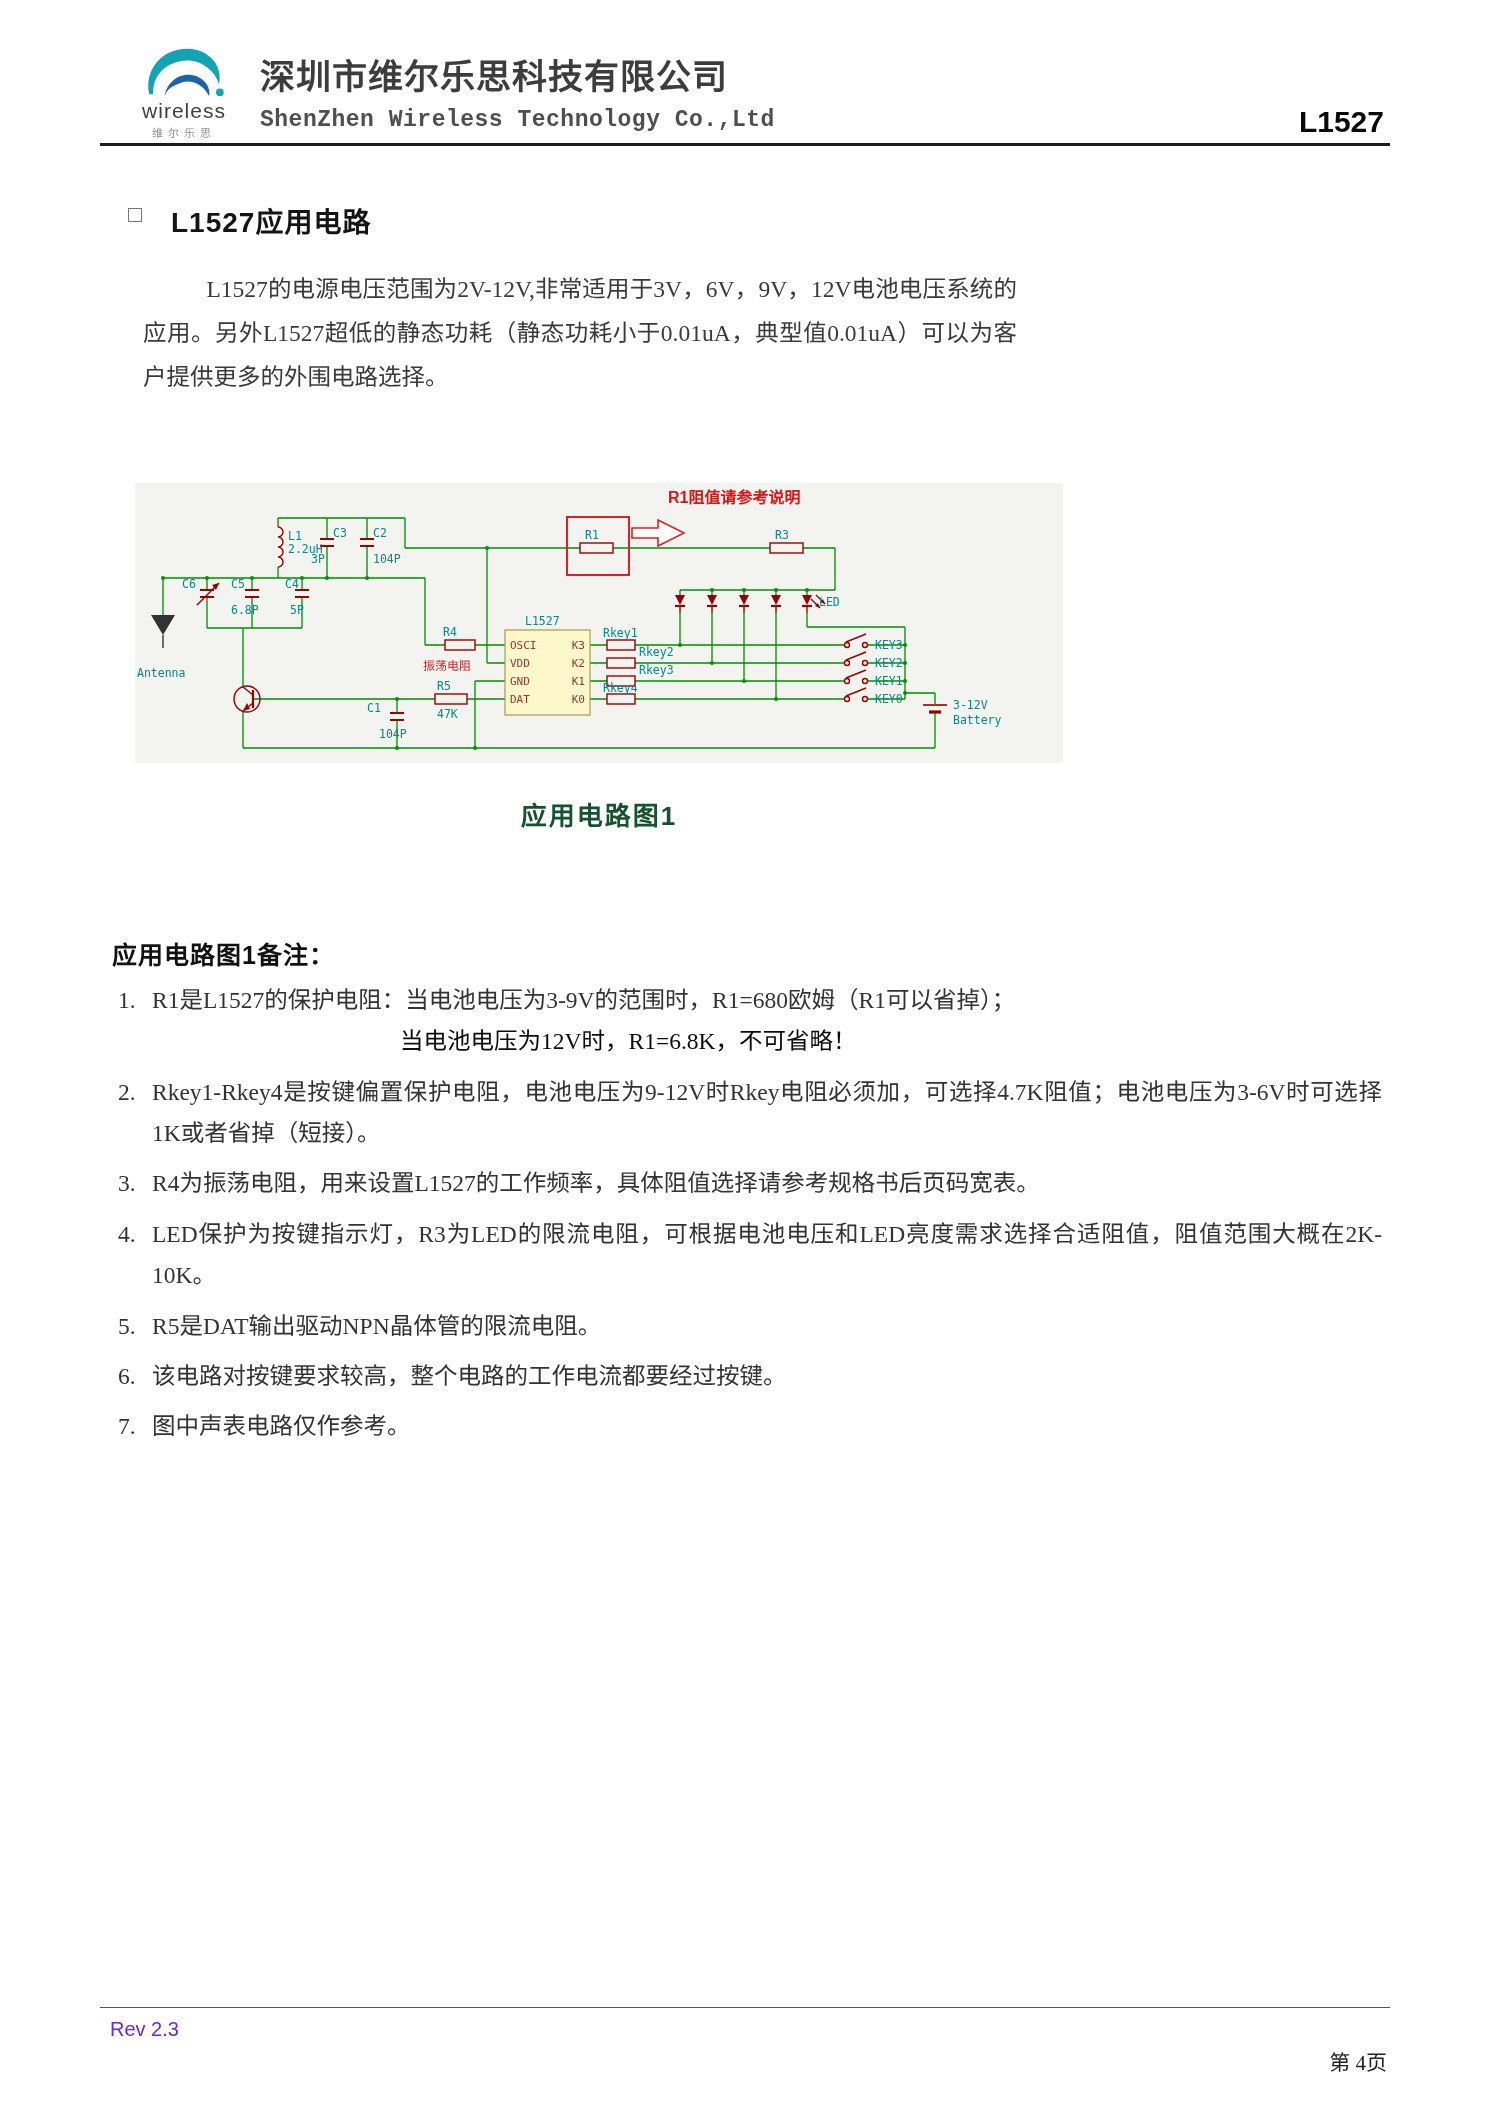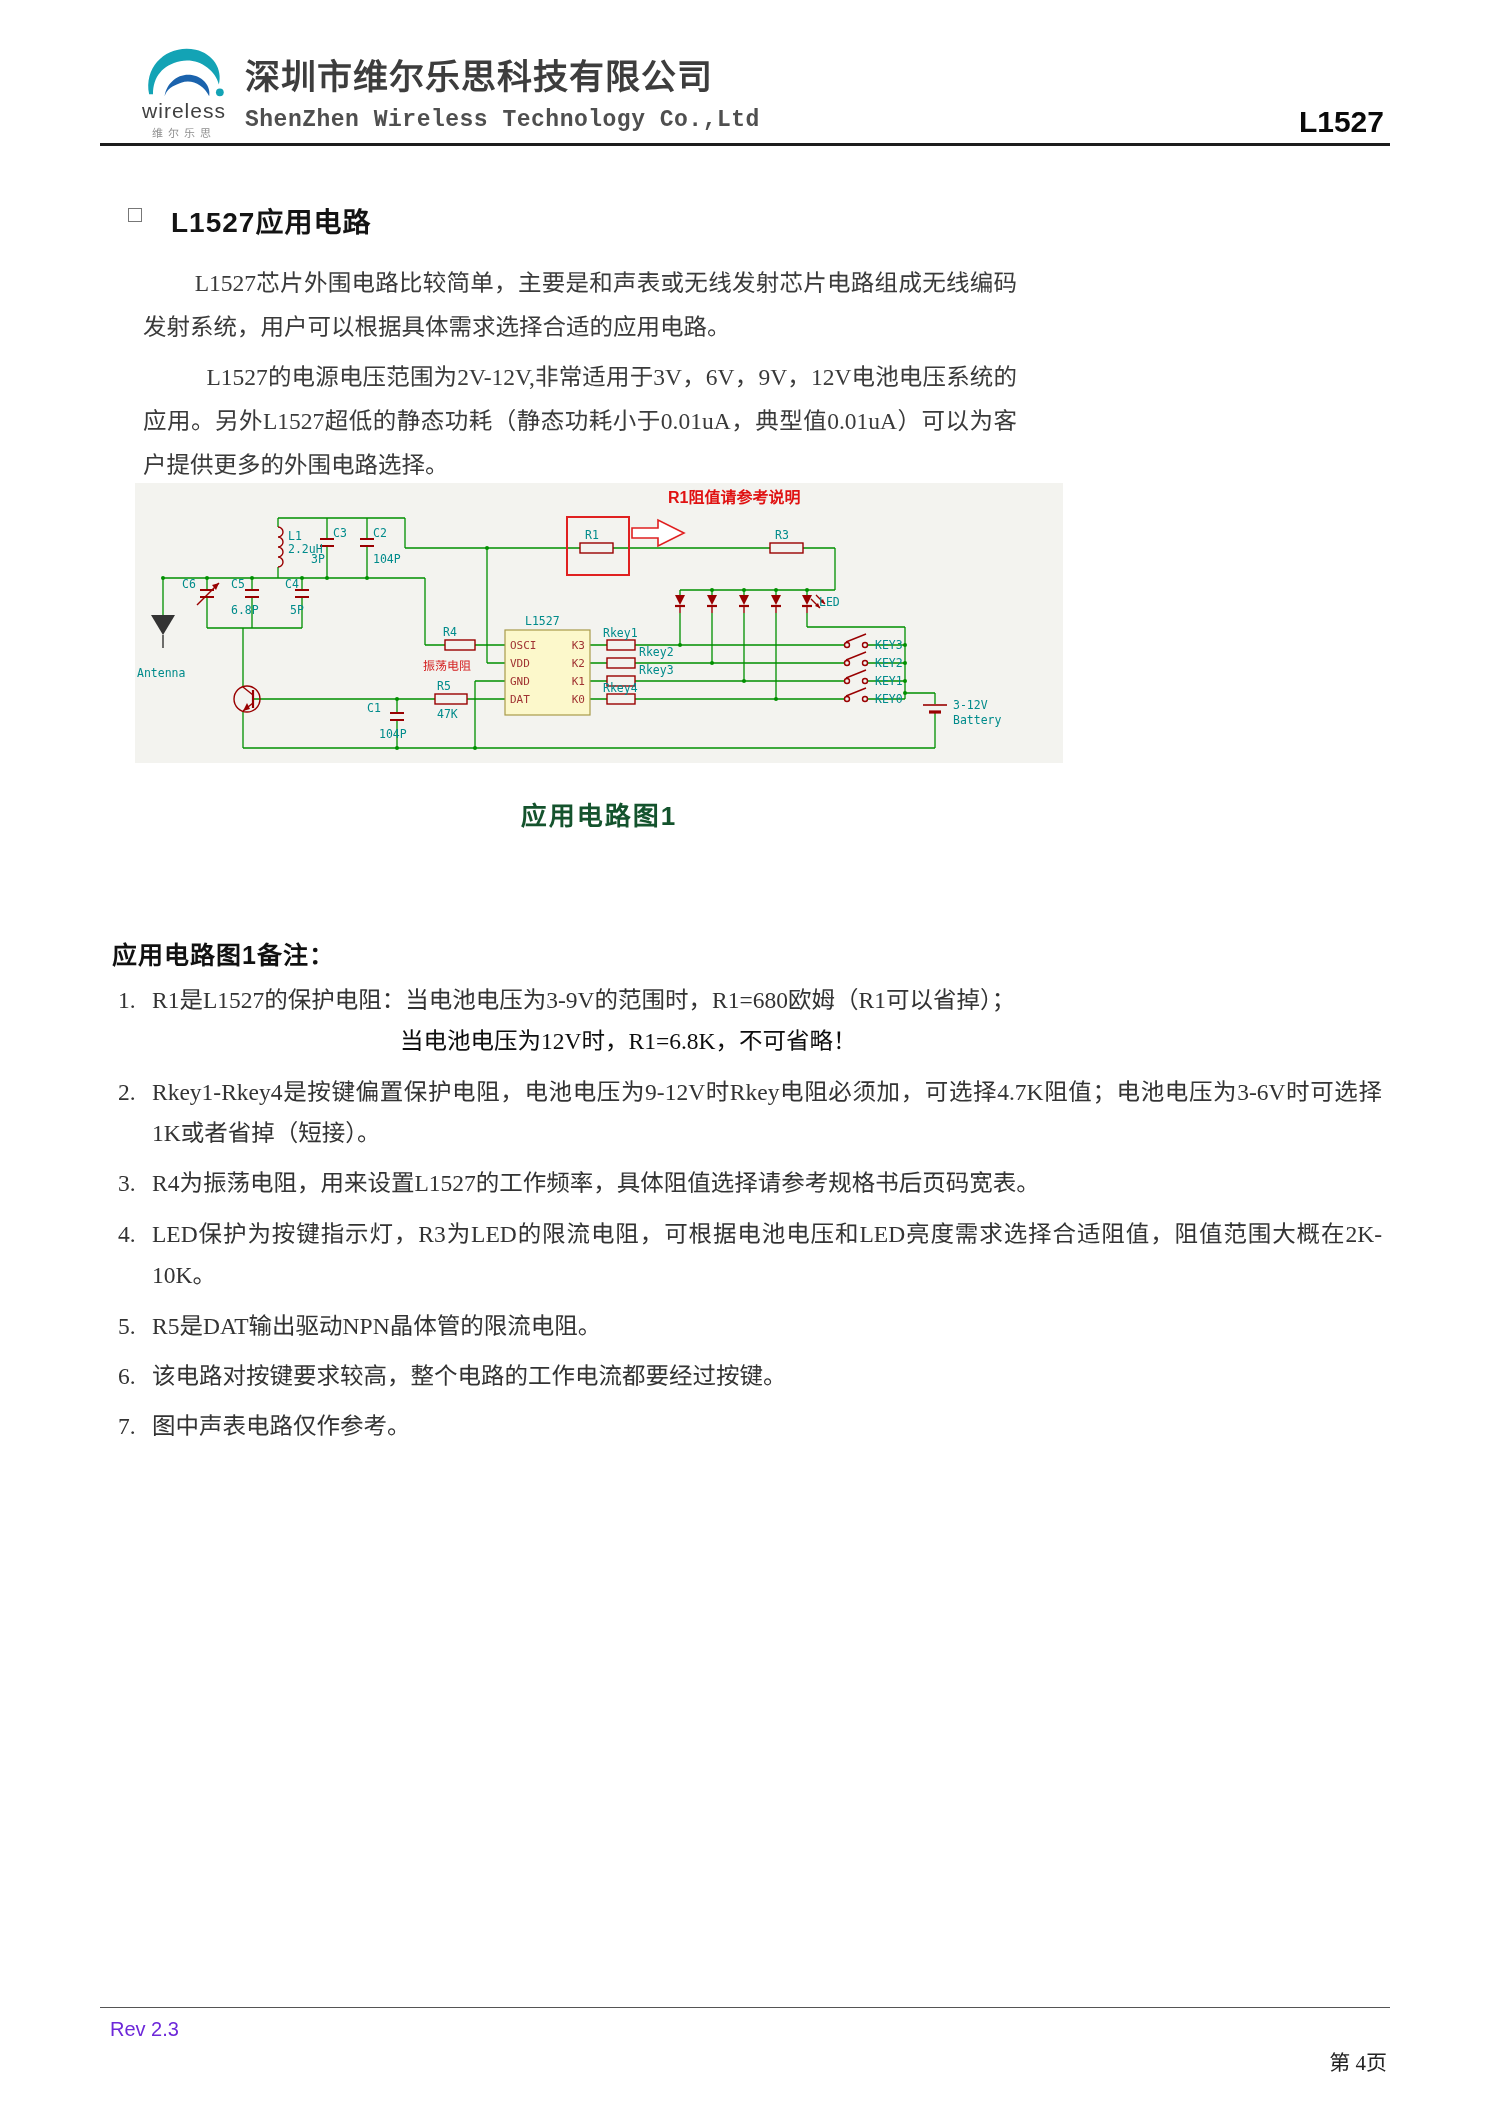--- a/index.html
+++ b/index.html
@@ -8,21 +8,21 @@
           overflow:hidden; font-family:"Liberation Serif","DejaVu Serif",serif; color:#333; }
 
   
   .header { position:absolute; left:100px; top:40px; width:1290px; height:106px;
             border-bottom:3px solid #1c1c1c; display:flex; align-items:flex-start; }
   .logo { margin-left:26px; width:116px; display:flex; flex-direction:column; align-items:center; }
   .logo-word { font-family:"Liberation Sans",sans-serif; font-weight:normal; font-size:21px;
                color:#404040; letter-spacing:1px; line-height:1; margin-top:-2px; }
   .logo-sub  { font-family:"Liberation Sans",sans-serif; font-size:11px; color:#8e8e8e;
                letter-spacing:5px; margin-top:3px; }
-  .company { margin-left:3px; padding-top:8px; }
+  .company { margin-left:18px; padding-top:8px; }
   .company-cn { font-family:"Liberation Sans",sans-serif; font-weight:bold; font-size:35px;
                 color:#3d3d3d; letter-spacing:1px; }
   .company-en { font-family:Liberation Mono, monospace; font-weight:bold; font-size:23px;
                 color:#4f4f4f; margin-top:8px; letter-spacing:.5px; }
   .part-no { margin-left:auto; margin-right:6px; align-self:flex-end; padding-bottom:4px;
              font-family:"Liberation Sans",sans-serif; font-weight:bold; font-size:30px; color:#0a0a0a; }
 
   
   .section-title { position:absolute; left:128px; top:200px; display:flex; align-items:center; gap:29px; }
   .bullet-box { width:14px; height:14px; border:1.5px solid #777; margin-top:-10px; }
@@ -92,21 +92,20 @@
     </div>
     <div class="part-no">L1527</div>
   </div>
 
   <div class="section-title">
     <span class="bullet-box"></span>
     <span class="section-title-text">L1527应用电路</span>
   </div>
 
   <div class="paragraphs">
-    <p class="p1">L1527芯片外围电路比较简单，主要是和声表或无线发射芯片电路组成无线编码发射系统，用户可以根据具体需求选择合适的应用电路。</p>
     <p class="p2">L1527的电源电压范围为2V-12V,非常适用于3V，6V，9V，12V电池电压系统的应用。另外L1527超低的静态功耗（静态功耗小于0.01uA，典型值0.01uA）可以为客户提供更多的外围电路选择。</p>
   </div>
 
   <div class="schematic">
     <svg width="928" height="280" viewBox="0 0 928 280">
 
       <g class="w">
         <path d="M143,35 H270 M270,35 V65"></path>
         <path d="M143,35 V44 M143,84 V95"></path>
         <path d="M28,95 H290 M28,95 V132"></path>

